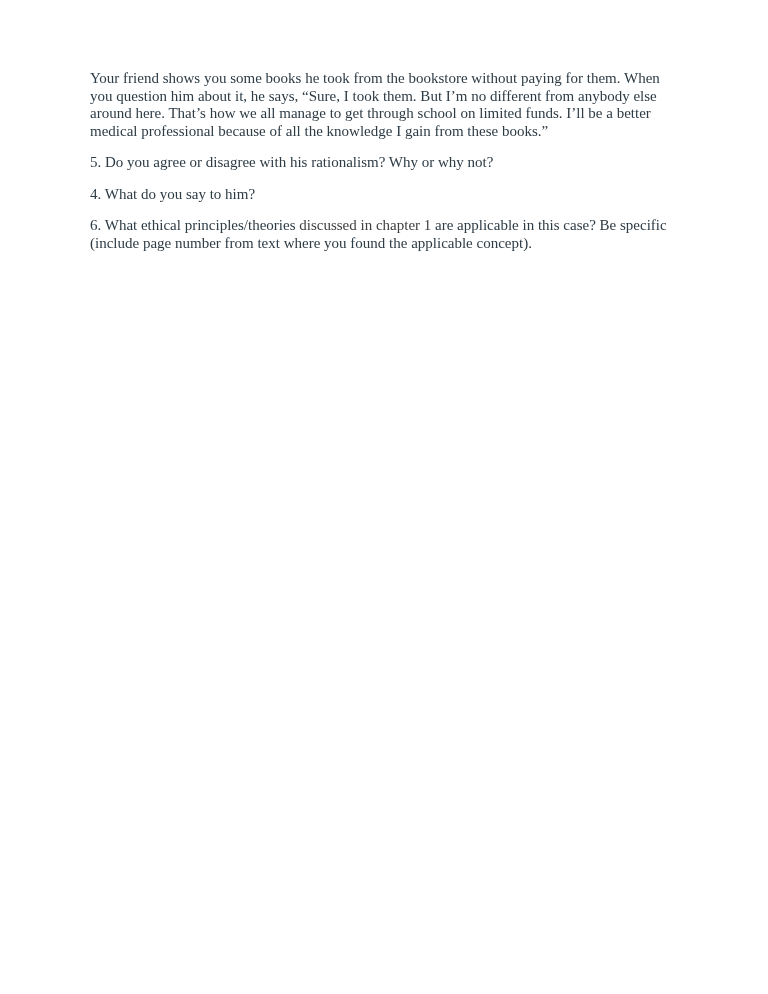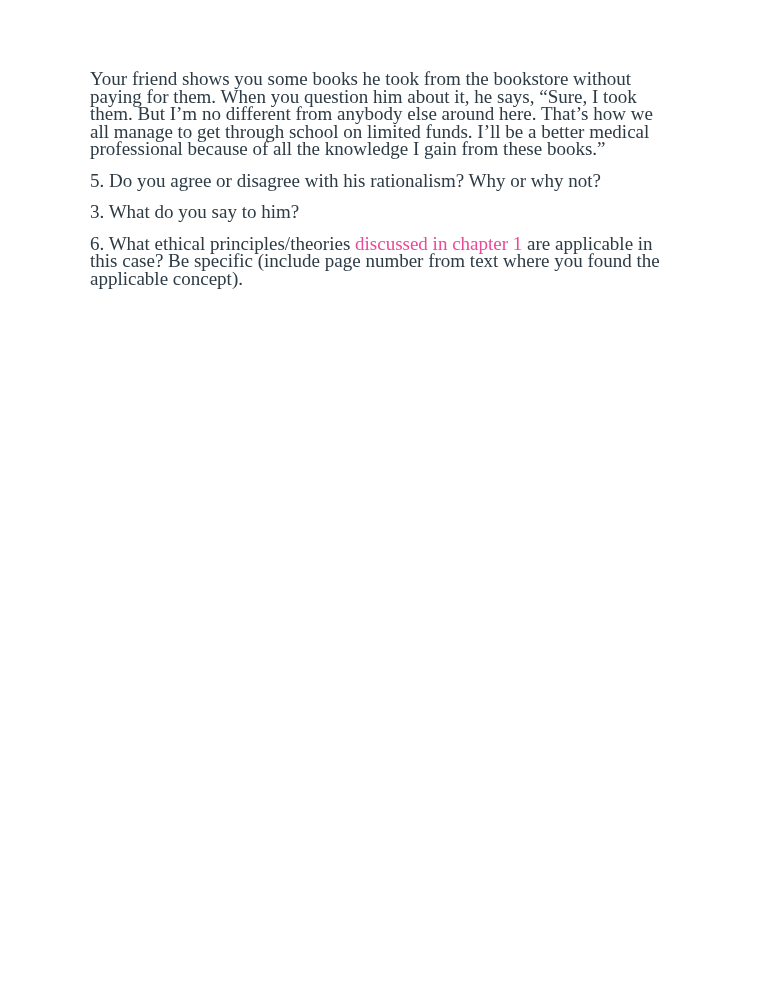--- a/index.html
+++ b/index.html
@@ -17,39 +17,39 @@
     box-sizing: border-box;
     width: 768px;
     height: 994px;
     padding: 70px 95px 0 90px;
     background: #ffffff;
   }
   .doc-text p {
     margin: 0 0 14px 0;
     max-width: 582px;
     font-family: "Liberation Serif", serif;
-    font-size: 19px;
+    font-size: 15px;
     line-height: 17.5px;
     color: #2D3B45;
   }
   .chapter-link {
-    color: #ec4899;
+    color: #404040;
     text-decoration: none;
     cursor: pointer;
   }
 </style>
 </head>
 <body>
 
 <div class="page">
   <div class="doc-text">
 
     <p>Your friend shows you some books he took from the bookstore without paying for them. When you question him about it, he says, “Sure, I took them. But I’m no different from anybody else around here. That’s how we all manage to get through school on limited funds. I’ll be a better medical professional because of all the knowledge I gain from these books.”</p>
 
 
     <p>5. Do you agree or disagree with his rationalism? Why or why not?</p>
 
-    <p>3. What do you say to him?</p>
+    <p>4. What do you say to him?</p>
 
     <p><span>6. What ethical principles/theories </span><a class="chapter-link">discussed in chapter 1</a><span> are applicable in this case? Be specific (include page number from text where you found the applicable concept).</span></p>
 
   </div>
 </div>
 
 </body></html>

